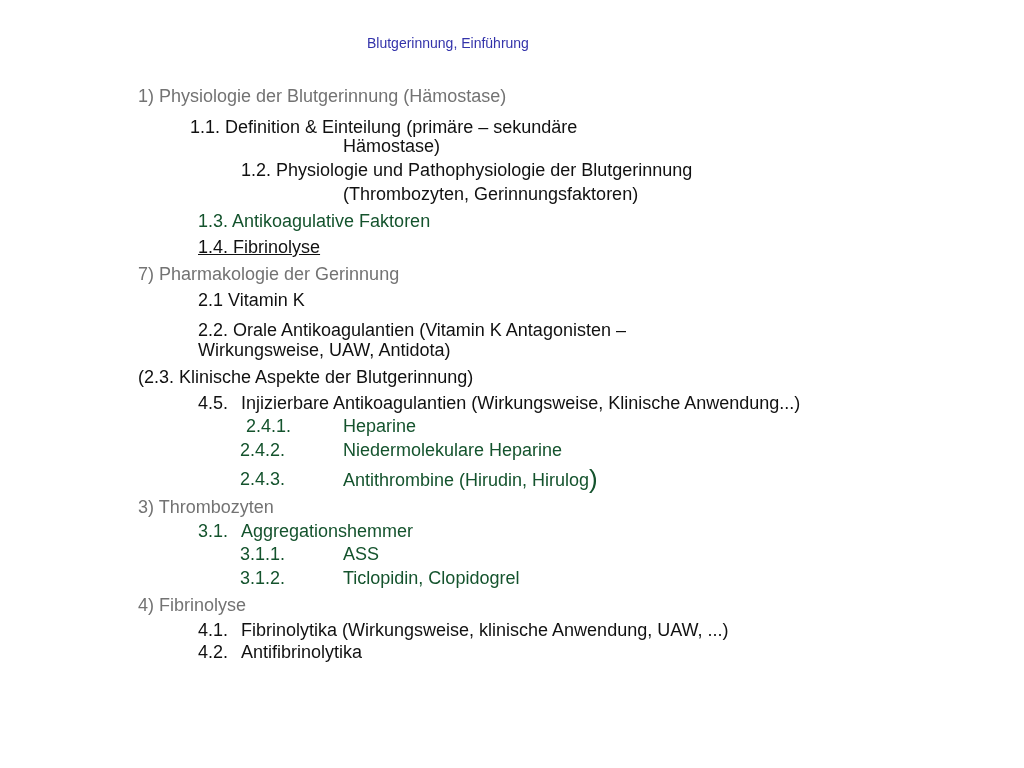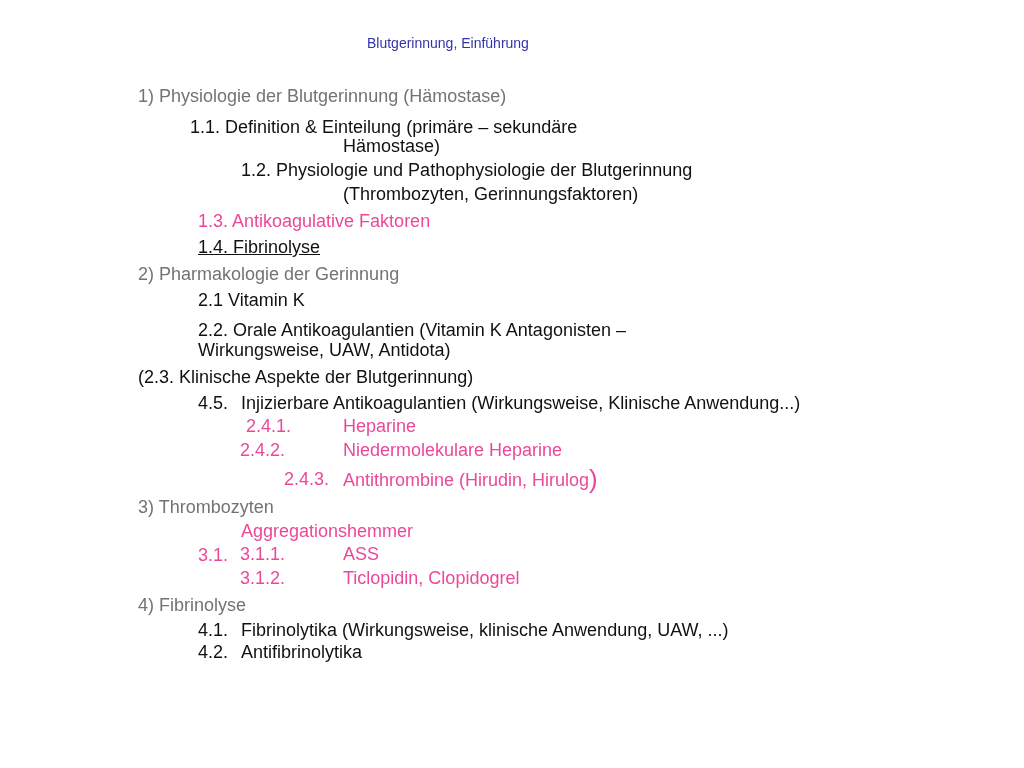--- a/index.html
+++ b/index.html
@@ -2,42 +2,42 @@
 <html><head>
 <meta charset="utf-8">
 <style>
   html, body { margin: 0; padding: 0; background: #ffffff; }
   body { width: 1024px; height: 768px; position: relative; overflow: hidden;
          font-family: "Liberation Sans", sans-serif; }
   .line { position: absolute; white-space: nowrap; font-size: 18px; line-height: 20px; }
   .title { font-size: 14px; color: #3333aa; }
   .red { color: #737373; }
   .black { color: #111111; text-align: right; }
-  .blue { color: #ec4899; }
+  .blue { color: #14532d; }
   .big-paren { font-size: 26px; vertical-align: -2px; }
 </style>
 </head>
 <body>
 
 <div>
 
   <div class="line title" style="left:367px; top:33px;">Blutgerinnung, Einführung</div>
 
   <div class="line red" style="left:138px; top:86px;">1) Physiologie der Blutgerinnung (Hämostase)</div>
 
   <div class="line black" style="left:190px; top:117px;">1.1. Definition &amp; Einteilung (primäre – sekundäre</div>
   <div class="line black" style="left:343px; top:136px;">Hämostase)</div>
 
   <div class="line black" style="left:241px; top:160px;">1.2. Physiologie und Pathophysiologie der Blutgerinnung</div>
   <div class="line black" style="left:343px; top:184px;">(Thrombozyten, Gerinnungsfaktoren)</div>
 
   <div class="line blue" style="left:198px; top:211px;">1.3. Antikoagulative Faktoren</div>
   <div class="line black" style="left:198px; top:237px;text-decoration:underline;">1.4. Fibrinolyse</div>
 
-  <div class="line red" style="left:138px; top:264px;">2) Pharmakologie der Gerinnung</div>
+  <div class="line red" style="left:138px; top:264px;">7) Pharmakologie der Gerinnung</div>
 
   <div class="line black" style="left:198px; top:290px;">2.1 Vitamin K</div>
 
   <div class="line black" style="left:198px; top:320px;">2.2. Orale Antikoagulantien (Vitamin K Antagonisten –</div>
   <div class="line black" style="left:198px; top:340px;">Wirkungsweise, UAW, Antidota)</div>
 
   <div class="line black" style="left:138px; top:367px;">(2.3. Klinische Aspekte der Blutgerinnung)</div>
 
   <div class="line black" style="left:198px; top:393px;">
     <span>4.5.</span>
@@ -45,28 +45,28 @@
   </div>
 
   <div class="line blue" style="left:246px; top:416px;">
     <span>2.4.1.</span>
   </div>
   <div class="line blue" style="left:343px; top:416px;">Heparine</div>
 
   <div class="line blue" style="left:240px; top:440px;">2.4.2.</div>
   <div class="line blue" style="left:343px; top:440px;">Niedermolekulare Heparine</div>
 
-  <div class="line blue" style="left:240px; top:469px;margin-left:44px;">2.4.3.</div>
+  <div class="line blue" style="left:240px; top:469px;">2.4.3.</div>
   <div class="line blue" style="left:343px; top:469px;">
     <span>Antithrombine (Hirudin, Hirulog</span><span class="big-paren">)</span>
   </div>
 
   <div class="line red" style="left:138px; top:497px;">3) Thrombozyten</div>
 
-  <div class="line blue" style="left:198px; top:521px;margin-top:24px;">3.1.</div>
+  <div class="line blue" style="left:198px; top:521px;">3.1.</div>
   <div class="line blue" style="left:241px; top:521px;">Aggregationshemmer</div>
 
   <div class="line blue" style="left:240px; top:544px;">3.1.1.</div>
   <div class="line blue" style="left:343px; top:544px;">ASS</div>
 
   <div class="line blue" style="left:240px; top:568px;">3.1.2.</div>
   <div class="line blue" style="left:343px; top:568px;">Ticlopidin, Clopidogrel</div>
 
   <div class="line red" style="left:138px; top:595px;">4) Fibrinolyse</div>
 

